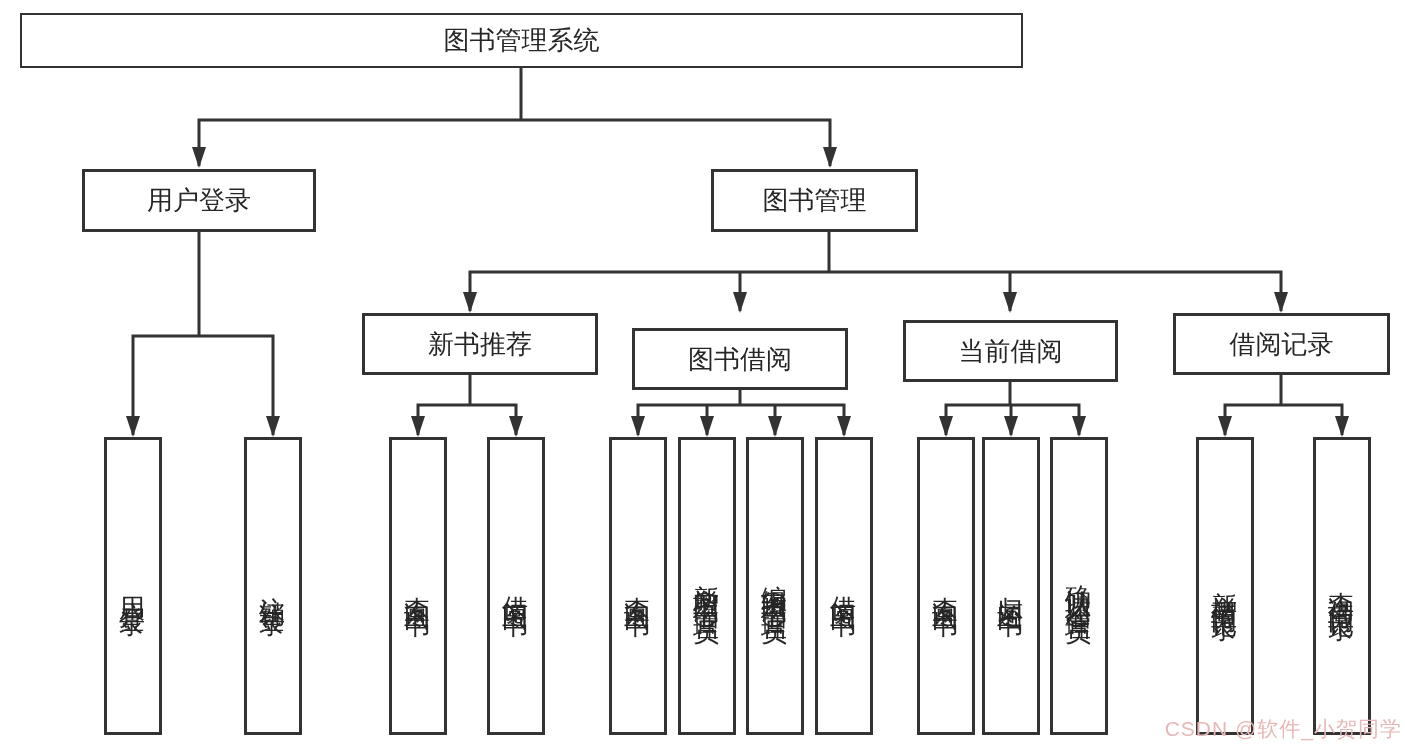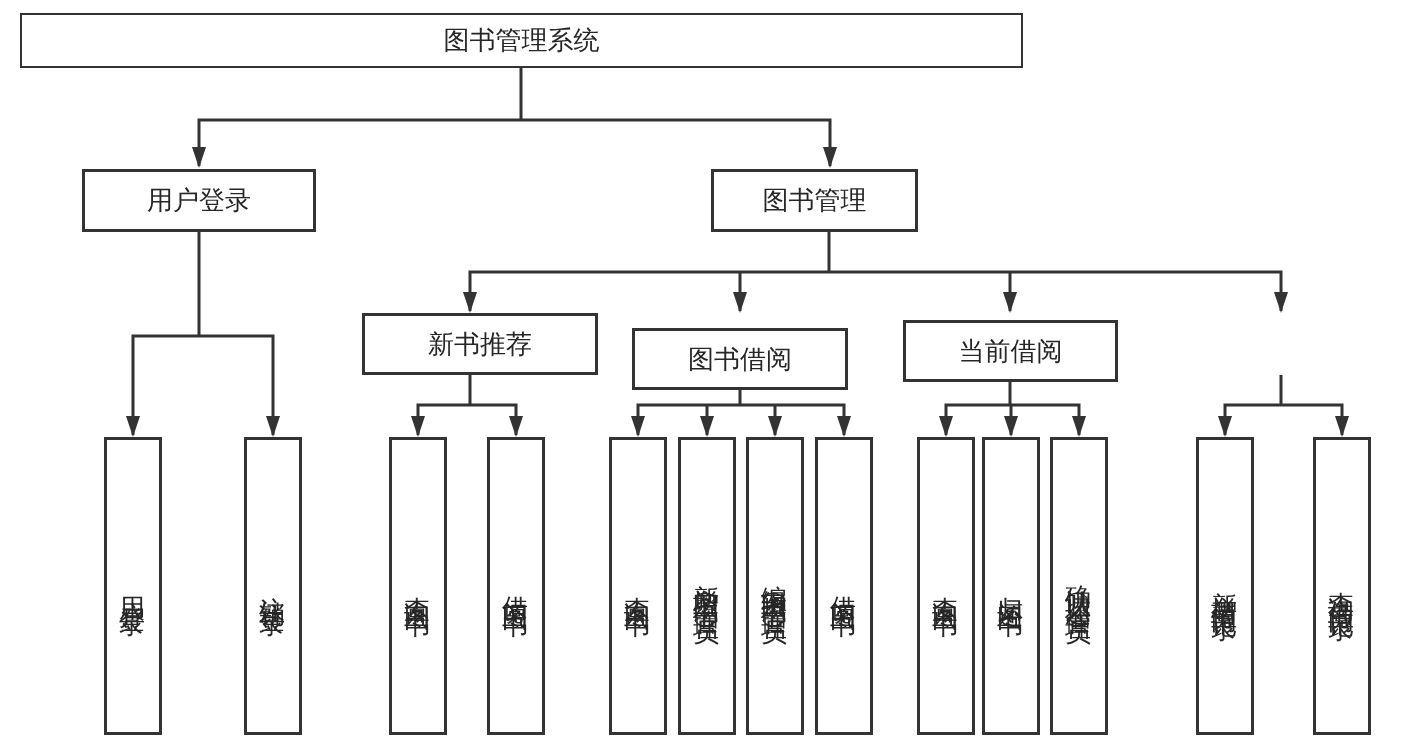--- a/index.html
+++ b/index.html
@@ -82,32 +82,34 @@
   </svg>
 
   <div class="node root" style="left:20px; top:13px; width:1003px; height:55px;">图书管理系统</div>
 
   <div class="node" style="left:82px; top:169px; width:234px; height:63px;">用户登录</div>
   <div class="node" style="left:711px; top:169px; width:207px; height:63px;">图书管理</div>
 
   <div class="node" style="left:362px; top:313px; width:236px; height:62px;">新书推荐</div>
   <div class="node" style="left:632px; top:328px; width:216px; height:62px;">图书借阅</div>
   <div class="node" style="left:903px; top:320px; width:215px; height:62px;">当前借阅</div>
+  <div class="node" style="left:1173px; top:313px; width:217px; height:62px;">借阅记录</div>
 
   <div class="node leaf" style="left:104px;">用户登录</div>
   <div class="node leaf" style="left:244px;">注销登录</div>
 
   <div class="node leaf" style="left:389px;">查询图书</div>
   <div class="node leaf" style="left:487px;">借阅图书</div>
 
   <div class="node leaf" style="left:609px;">查询图书</div>
   <div class="node leaf" style="left:678px;">新增图书（管理员）</div>
   <div class="node leaf" style="left:746px;">编辑图书（管理员）</div>
   <div class="node leaf" style="left:815px;">借阅图书</div>
 
   <div class="node leaf" style="left:917px;">查询图书</div>
   <div class="node leaf" style="left:982px;">归还图书</div>
   <div class="node leaf" style="left:1050px;">确认归还（管理员）</div>
 
   <div class="node leaf" style="left:1196px;">新增借阅记录</div>
   <div class="node leaf" style="left:1313px;">查询借阅记录</div>
 
+  <div class="watermark">CSDN @软件_小贺同学</div>
 </div>
 
 </body></html>

